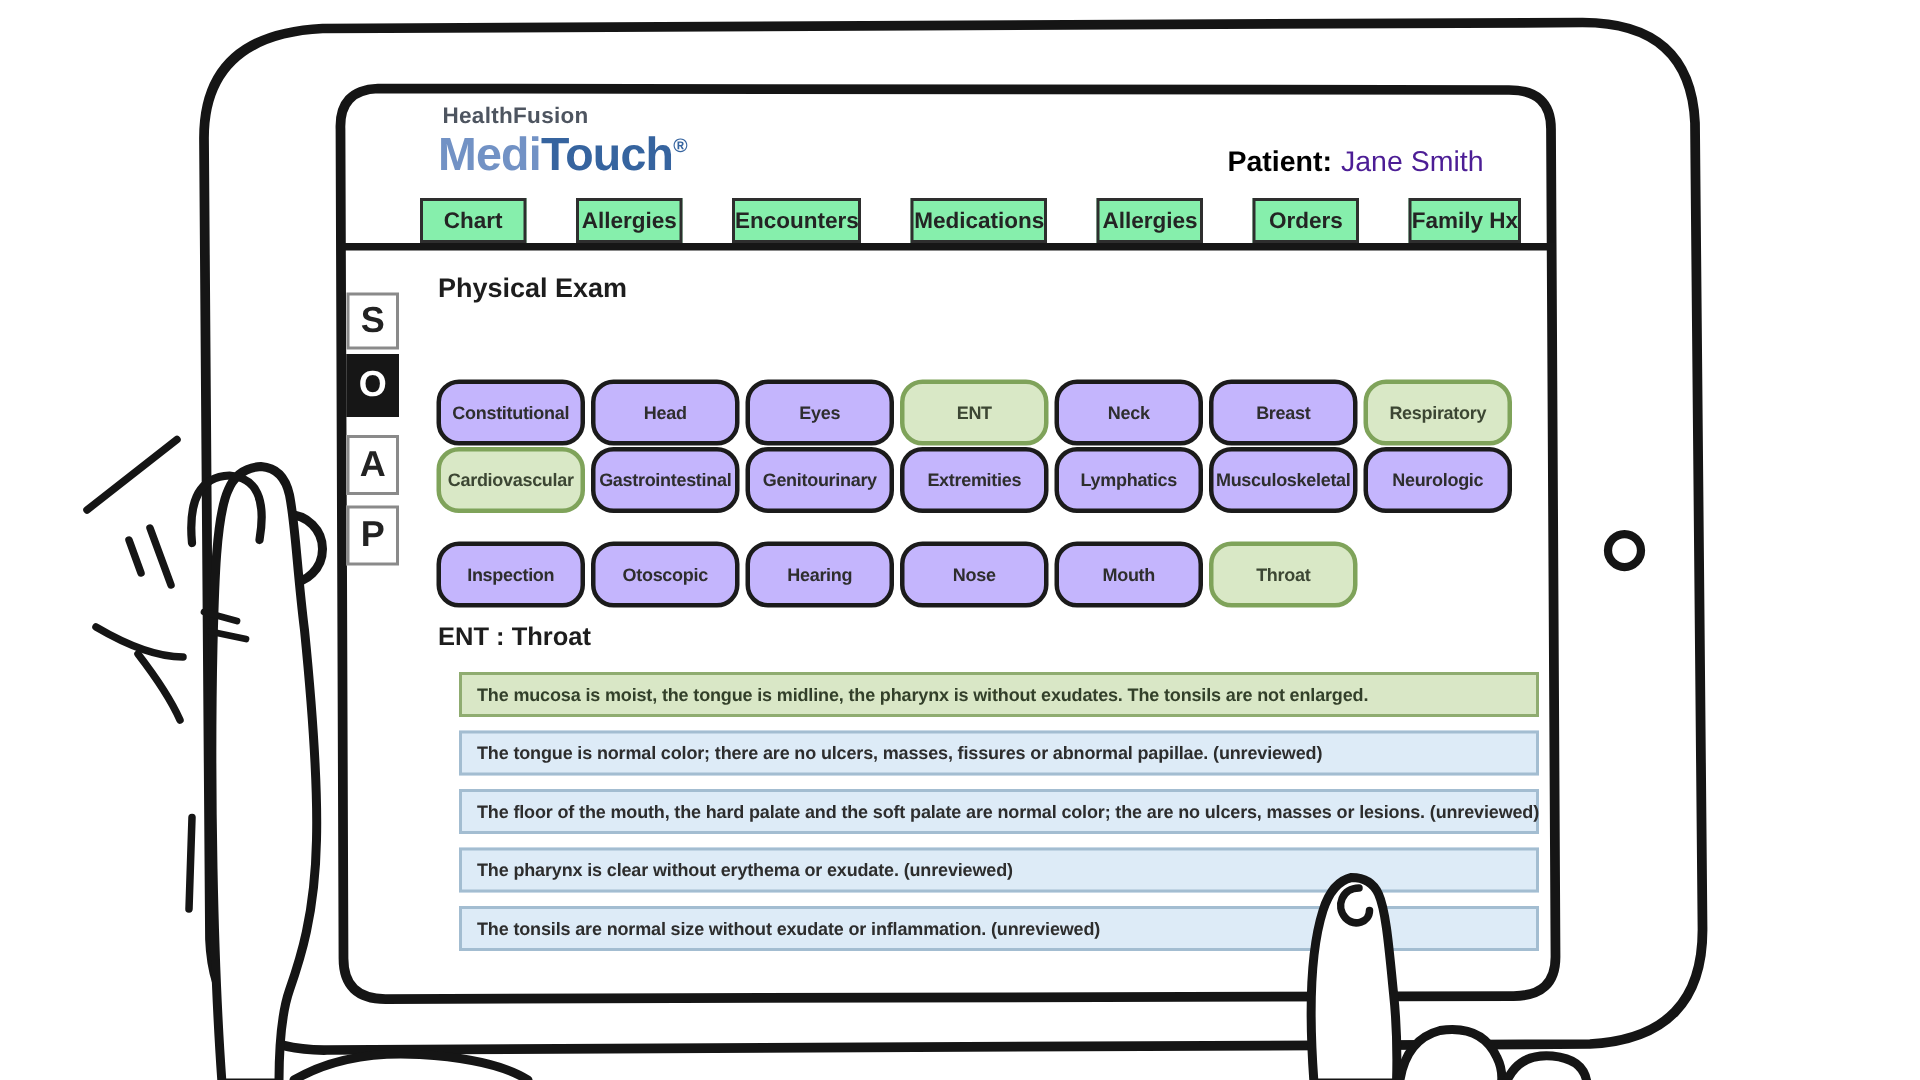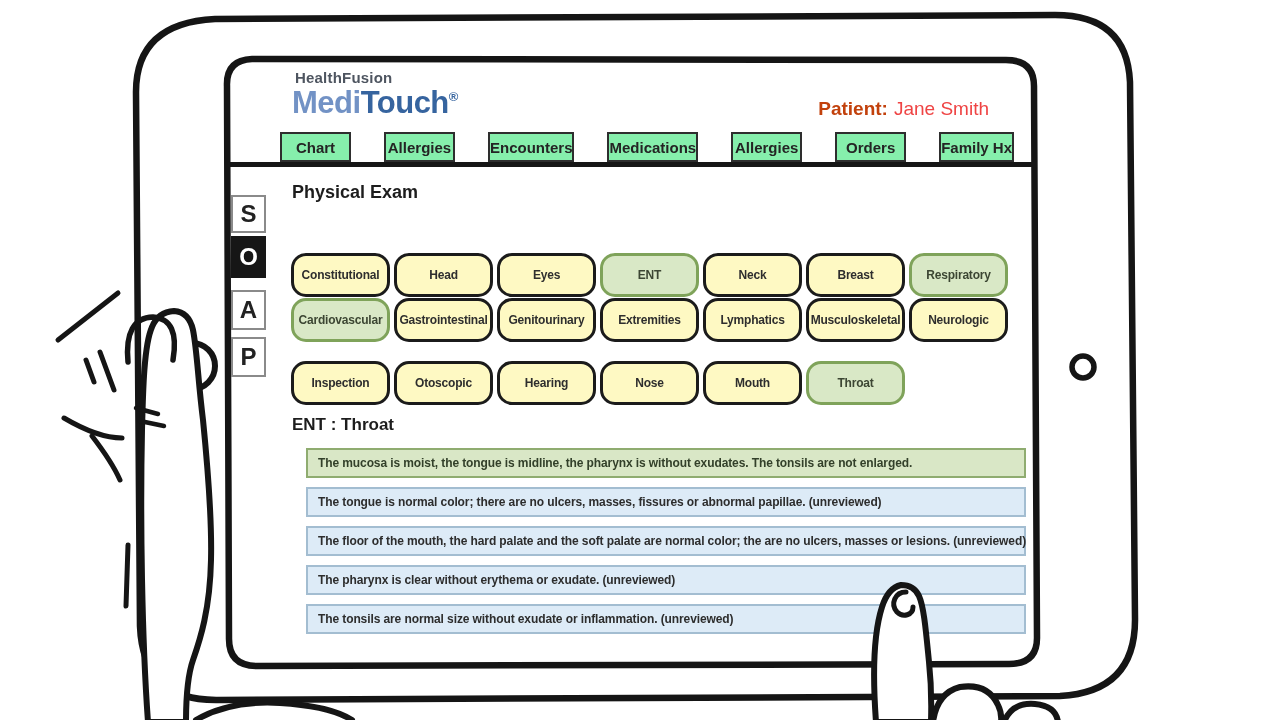--- a/index.html
+++ b/index.html
@@ -18,43 +18,43 @@
   #illustration-fg{z-index:3;pointer-events:none;}
 
   
   .logo{position:absolute;left:64px;top:12px;line-height:1;}
   .logo .company{font-size:15px;font-weight:700;color:#4e5560;margin-left:3px;letter-spacing:.2px;}
   .logo .product{font-size:31px;margin-top:2px;letter-spacing:-0.5px;}
   .logo .medi{color:var(--brand-light-blue);font-weight:600;}
   .logo .touch{color:var(--brand-dark-blue);font-weight:800;}
   .logo .reg{color:var(--brand-dark-blue);font-size:13px;vertical-align:12px;font-weight:600;}
   .patient{position:absolute;right:48px;top:40px;font-size:19px;color:#2b2b2b;white-space:nowrap;}
-  .patient .plabel{font-weight:800;color:#c2410c;margin-top:24px;}
-  .patient .pname{font-weight:400;color:#ef4444;margin-left:6px;}
+  .patient .plabel{font-weight:800;color:#000000;margin-top:24px;}
+  .patient .pname{font-weight:400;color:#4c1d95;margin-left:6px;}
 
   
   .tabs{position:absolute;left:24px;top:74px;width:762px;height:30px;display:flex;gap:5px;}
   .tab{flex:1;border:2px solid #2e2e2e;background:#86efac;display:flex;align-items:center;justify-content:center;
        font-size:15px;font-weight:700;color:#242424;white-space:nowrap;cursor:pointer;margin-left:28px;}
   .tabbar-divider{position:absolute;left:0;top:104px;width:809px;height:5px;background:#161616;}
 
   
   .soap{position:absolute;left:3px;top:137px;width:36px;}
   .soap-btn{width:35px;box-sizing:border-box;border:2px solid #8a8a8a;background:#fff;color:#222;
             font-size:24px;font-weight:800;display:flex;align-items:center;justify-content:center;cursor:pointer;}
   .soap-s{height:38px;}
   .soap-o{height:42px;margin-top:3px;background:#161616;border-color:#161616;color:#fff;}
   .soap-a{height:40px;margin-top:12px;}
   .soap-p{height:40px;margin-top:7px;}
 
   
   .page-title{position:absolute;left:64px;top:124px;font-size:18px;font-weight:800;color:#1d1d1d;}
   .btn-row{position:absolute;left:63px;display:flex;gap:4px;}
   .row-1{top:195px;} .row-2{top:240px;} .row-3{top:303px;}
-  .exam-btn{width:99px;height:44px;box-sizing:border-box;border:3px solid #1b1b1b;border-radius:15px;background:#fef9c3;
+  .exam-btn{width:99px;height:44px;box-sizing:border-box;border:3px solid #1b1b1b;border-radius:15px;background:#c4b5fd;
             display:flex;align-items:center;justify-content:center;font-size:12px;font-weight:700;color:#2e2e2e;
             letter-spacing:-0.2px;white-space:nowrap;cursor:pointer;}
   .exam-btn.green{background:var(--selected-green-bg);border-color:var(--selected-green-border);color:#3c4633;}
   .section-heading{position:absolute;left:64px;top:357px;font-size:17px;font-weight:800;color:#1d1d1d;}
 
   
   .findings{position:absolute;left:64px;top:390px;width:720px;}
   .finding{box-sizing:border-box;width:720px;height:30px;margin-bottom:9px;border:2px solid var(--finding-blue-border);
            background:var(--finding-blue-bg);display:flex;align-items:center;padding:0 10px;
            font-size:12px;font-weight:700;color:#2d2d2d;letter-spacing:-0.1px;white-space:nowrap;cursor:pointer;margin-left:14px;}

